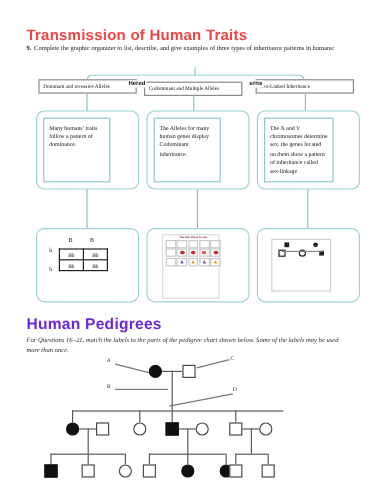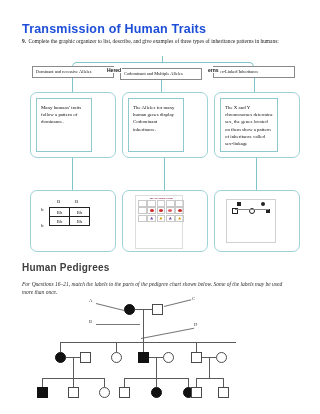--- a/index.html
+++ b/index.html
@@ -6,26 +6,26 @@
   body{
     width:320px;height:414px;background:#ffffff;overflow:hidden;
     font-family:"Liberation Serif",serif;color:#1a1a1a;position:relative;
   }
   .page{position:absolute;inset:0;}
 
   
   .h-main{
     position:absolute;left:22px;top:22px;
     font-family:"Liberation Sans",sans-serif;
-    font-size:12.5px;font-weight:bold;color:#1d4ed8;letter-spacing:.2px;
+    font-size:12.5px;font-weight:bold;color:#ef4444;letter-spacing:.2px;
   }
   .h-sub{
     position:absolute;left:22px;top:262px;
     font-family:"Liberation Sans",sans-serif;
-    font-size:10px;font-weight:bold;color:#404040;letter-spacing:.2px;
+    font-size:13px;font-weight:bold;color:#6d28d9;letter-spacing:.2px;
   }
   .q-item{
     position:absolute;left:22px;top:38px;width:272px;
     font-size:5.4px;line-height:7.4px;text-align:left;
   }
   .q-item .qn{font-weight:bold;}
   .q-item .qtext{padding-left:1px;}
   .instr{
     position:absolute;left:22px;top:281px;width:268px;
     font-size:5.5px;line-height:7.6px;font-style:italic;color:#2b2b2b;

